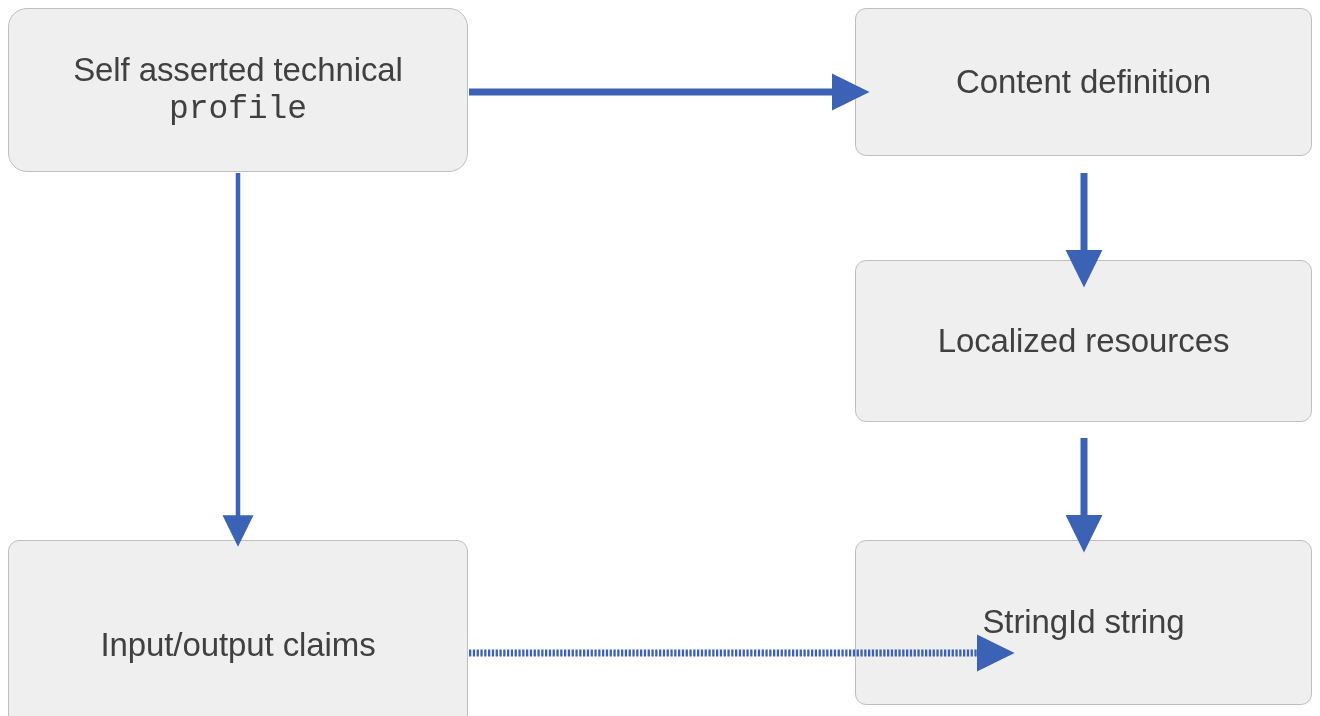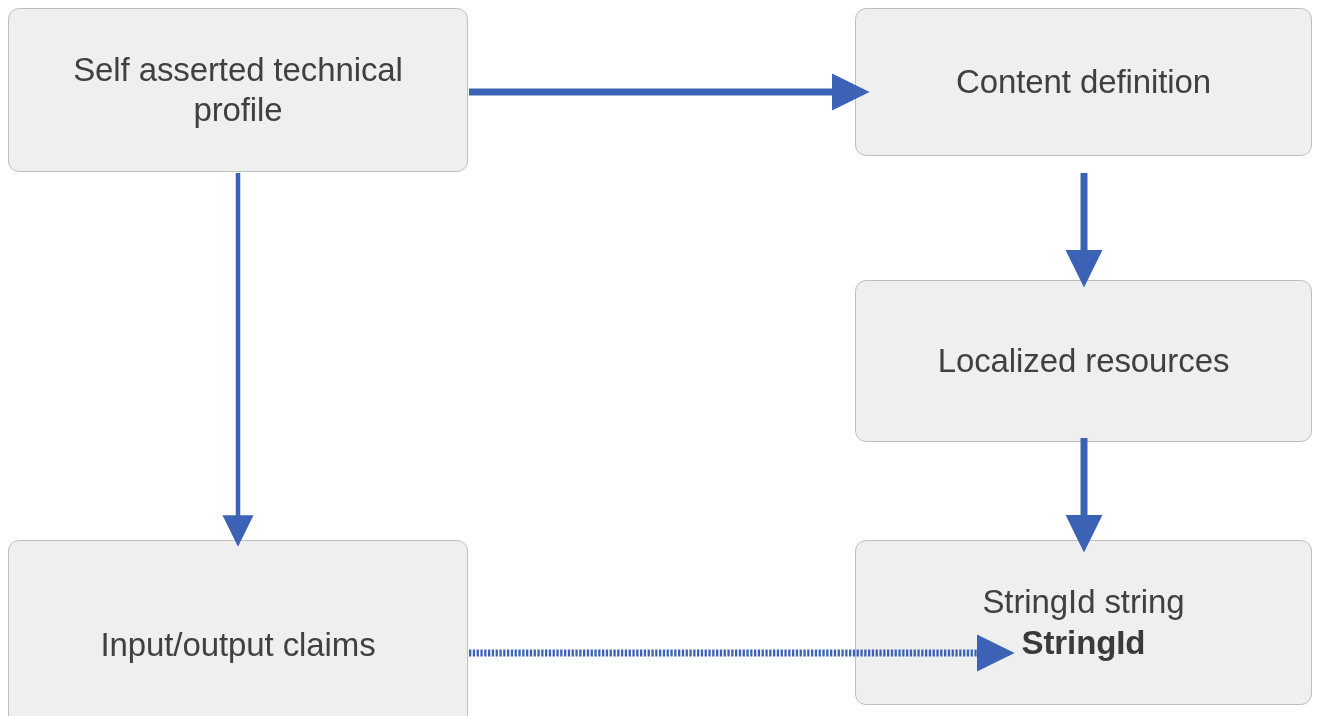--- a/index.html
+++ b/index.html
@@ -36,30 +36,31 @@
     letter-spacing: -0.1px;
     padding: 4px 14px;
     z-index: 1;
   }
   .node .label {
     display: block;
     width: 100%;
   }
   .node .label .l2 {
     display: block;
+    font-family: Liberation Mono, monospace;
   }
   .node .label .strong {
     display: block;
     font-weight: bold;
     color: #3A3A3A;
   }
 
-  #node-self-asserted   { left: 8px;   top: 8px;   width: 460px; height: 164px; }
+  #node-self-asserted   { left: 8px;   top: 8px;   width: 460px; height: 164px; border-radius: 19px; }
   #node-content-def     { left: 855px; top: 8px;   width: 457px; height: 148px; }
-  #node-localized-res   { left: 855px; top: 280px; width: 457px; height: 162px; }
+  #node-localized-res   { left: 855px; top: 260px; width: 457px; height: 162px; }
   #node-claims-xform    { left: 8px;   top: 540px; width: 460px; height: 210px; }
   #node-localized-str   { left: 855px; top: 540px; width: 457px; height: 165px; }
 
   
   #connectors {
     position: absolute;
     left: 0;
     top: 0;
     width: 1320px;
     height: 716px;
@@ -117,17 +118,16 @@
 
   <div class="node" id="node-claims-xform">
     <span class="label">
       <span>Input/output claims</span>
     </span>
   </div>
 
   <div class="node" id="node-localized-str">
     <span class="label">
       <span>StringId string</span>
-      <span class="strong">StringId</span>
     </span>
   </div>
 
 </div>
 
 </body></html>

